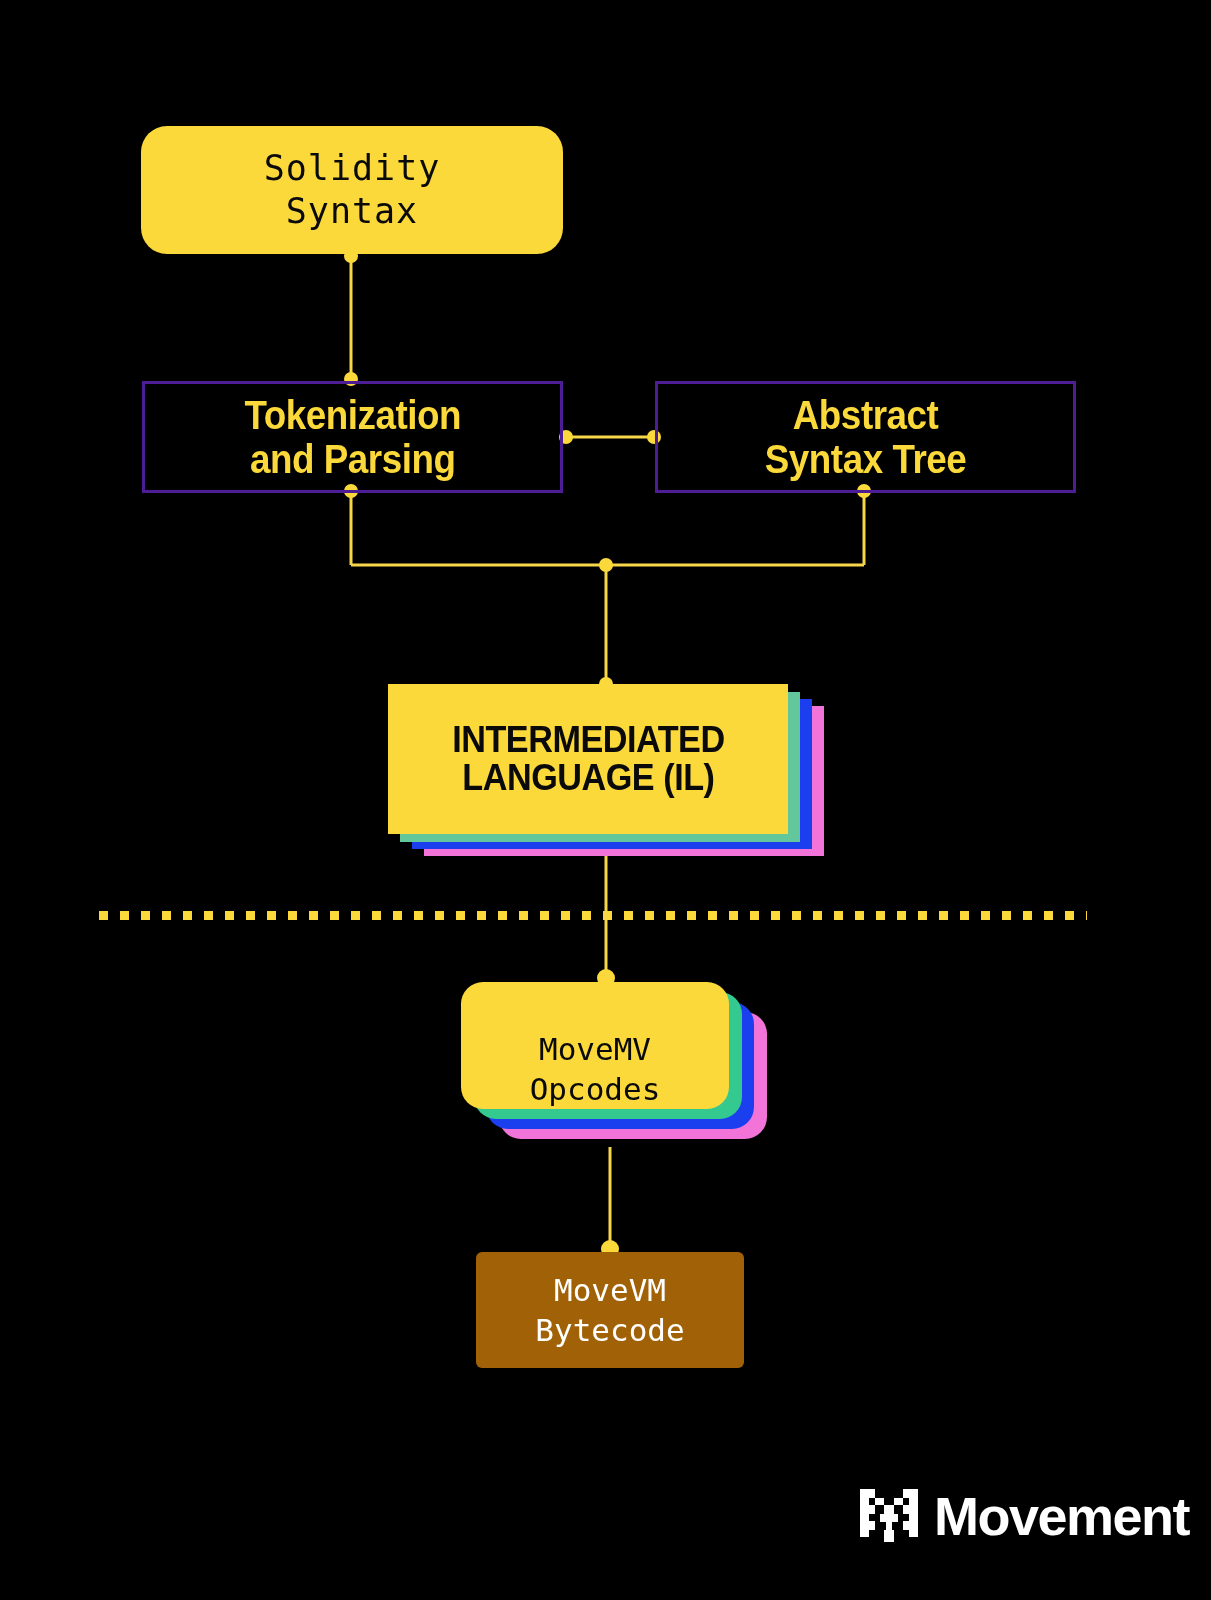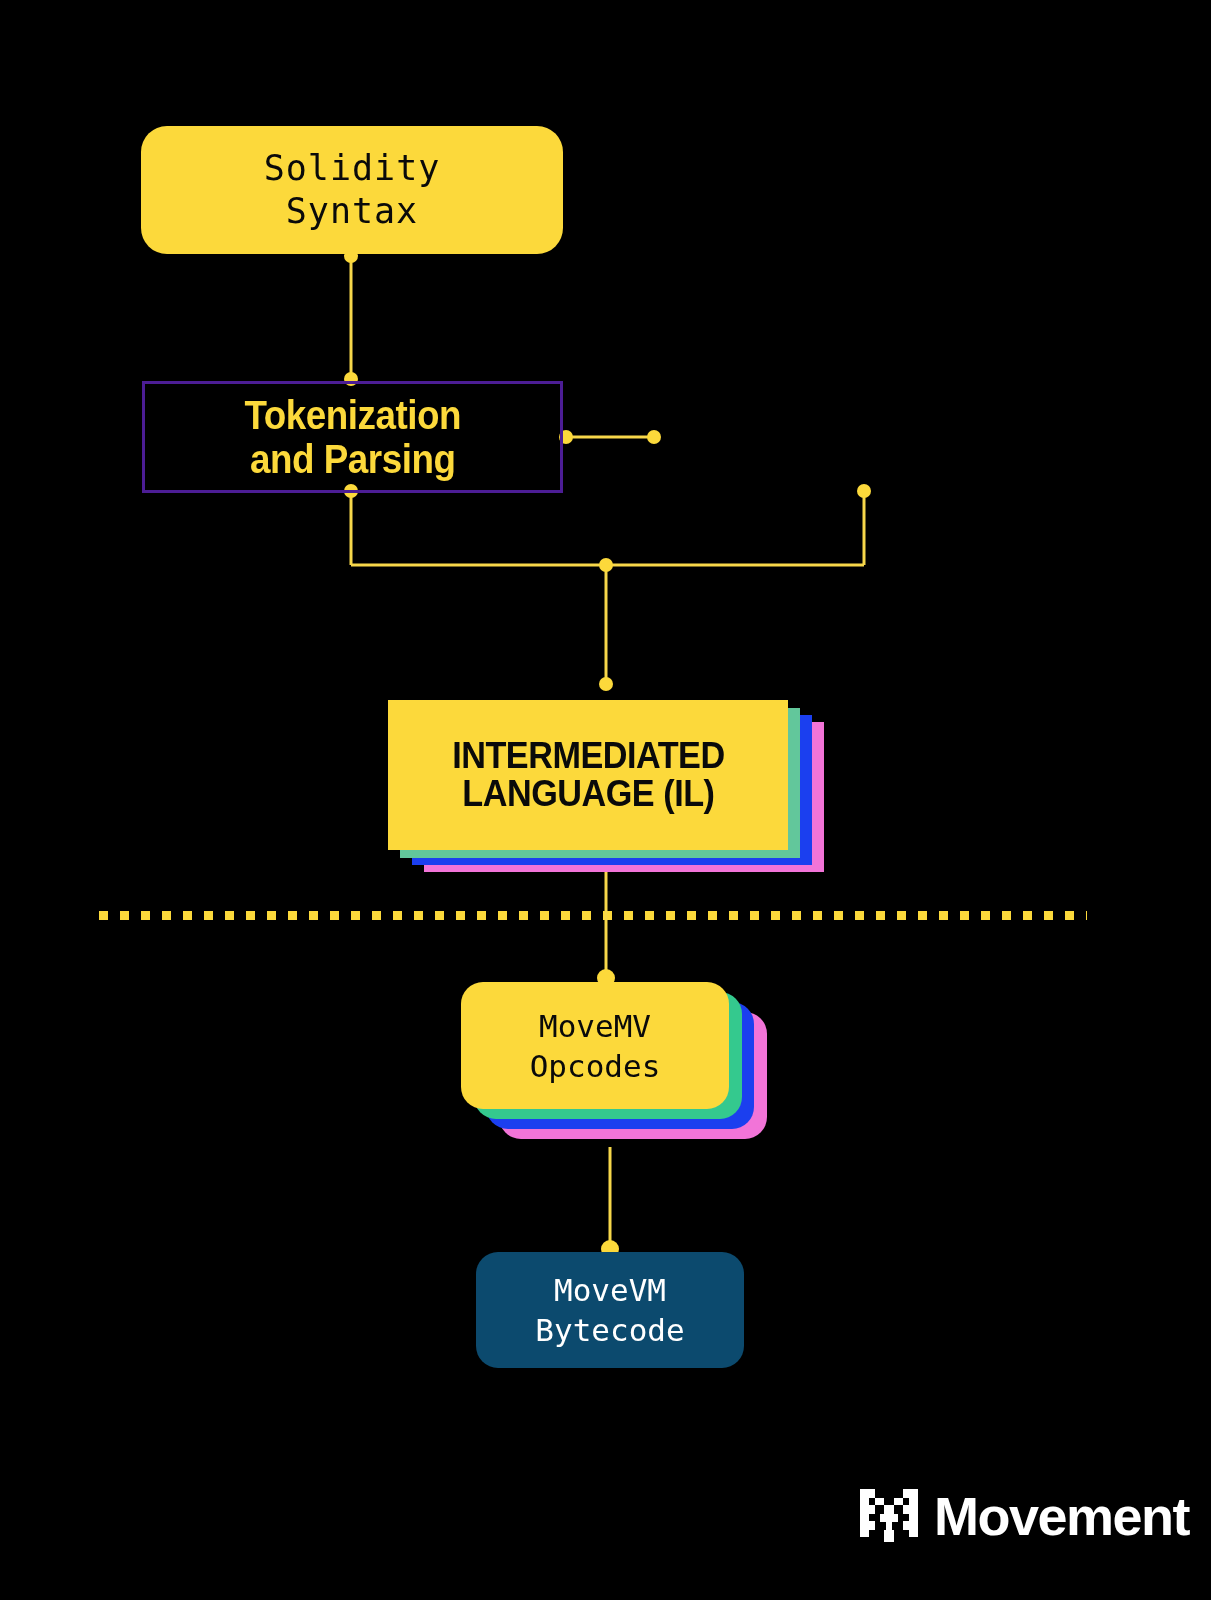--- a/index.html
+++ b/index.html
@@ -91,21 +91,20 @@
     position: absolute;
     box-sizing: border-box;
   }
 
   
   .stack.il {
     left: 388px;
     top: 684px;
     width: 450px;
     height: 172px;
-    margin-top: 16px;
   }
   .stack.il .layer { width: 400px; height: 150px; border-radius: 0; }
   .stack.il .layer.pink  { left: 36px; top: 22px; background: #F274D8; }
   .stack.il .layer.blue  { left: 24px; top: 15px; background: #1B3FEF; }
   .stack.il .layer.green { left: 12px; top: 8px;  background: #62C79B; }
   .stack.il .layer.main  { left: 0px;  top: 0px;  background: #FCD93B;
                            display:flex; align-items:center; justify-content:center; }
   .stack.il .node-label {
     font-family: "Liberation Sans", sans-serif;
     font-weight: bold;
@@ -122,37 +121,37 @@
     left: 461px;
     top: 982px;
     width: 310px;
     height: 165px;
   }
   .stack.movemv .layer { width: 268px; height: 127px; border-radius: 22px; }
   .stack.movemv .layer.pink  { left: 38px; top: 30px; background: #F274D8; }
   .stack.movemv .layer.blue  { left: 25px; top: 20px; background: #1B3FEF; }
   .stack.movemv .layer.green { left: 13px; top: 10px; background: #34C98E; }
   .stack.movemv .layer.main  { left: 0px;  top: 0px;  background: #FCD93B;
-                               display:flex; align-items:center; justify-content:center; }
+                               display:flex; align-items:flex-end; justify-content:center; }
   .stack.movemv .node-label {
     font-family: "DejaVu Sans Mono", monospace;
     font-size: 31px;
     line-height: 40px;
     color: #0A0A0A;
     text-align: center;
   }
 
   
   .node.movevm {
     left: 476px;
     top: 1252px;
     width: 268px;
     height: 116px;
-    background: #0c4a6e;
-    border-radius: 22px;
+    background: #a16207;
+    border-radius: 6px;
   }
   .node.movevm .node-label {
     font-family: "DejaVu Sans Mono", monospace;
     font-size: 31px;
     line-height: 40px;
     color: #FFFFFF;
     text-align: center;
   }
 
   
@@ -239,20 +238,24 @@
   <div class="node solidity">
     <span class="node-label">Solidity
 Syntax</span>
   </div>
 
   <div class="node outlined tokenization">
     <span class="node-label">Tokenization
 and Parsing</span>
   </div>
 
+  <div class="node outlined ast">
+    <span class="node-label">Abstract
+Syntax Tree</span>
+  </div>
 
   <div class="stack il">
     <div class="layer pink"></div>
     <div class="layer blue"></div>
     <div class="layer green"></div>
     <div class="layer main">
       <span class="node-label">INTERMEDIATED
 LANGUAGE (IL)</span>
     </div>
   </div>

